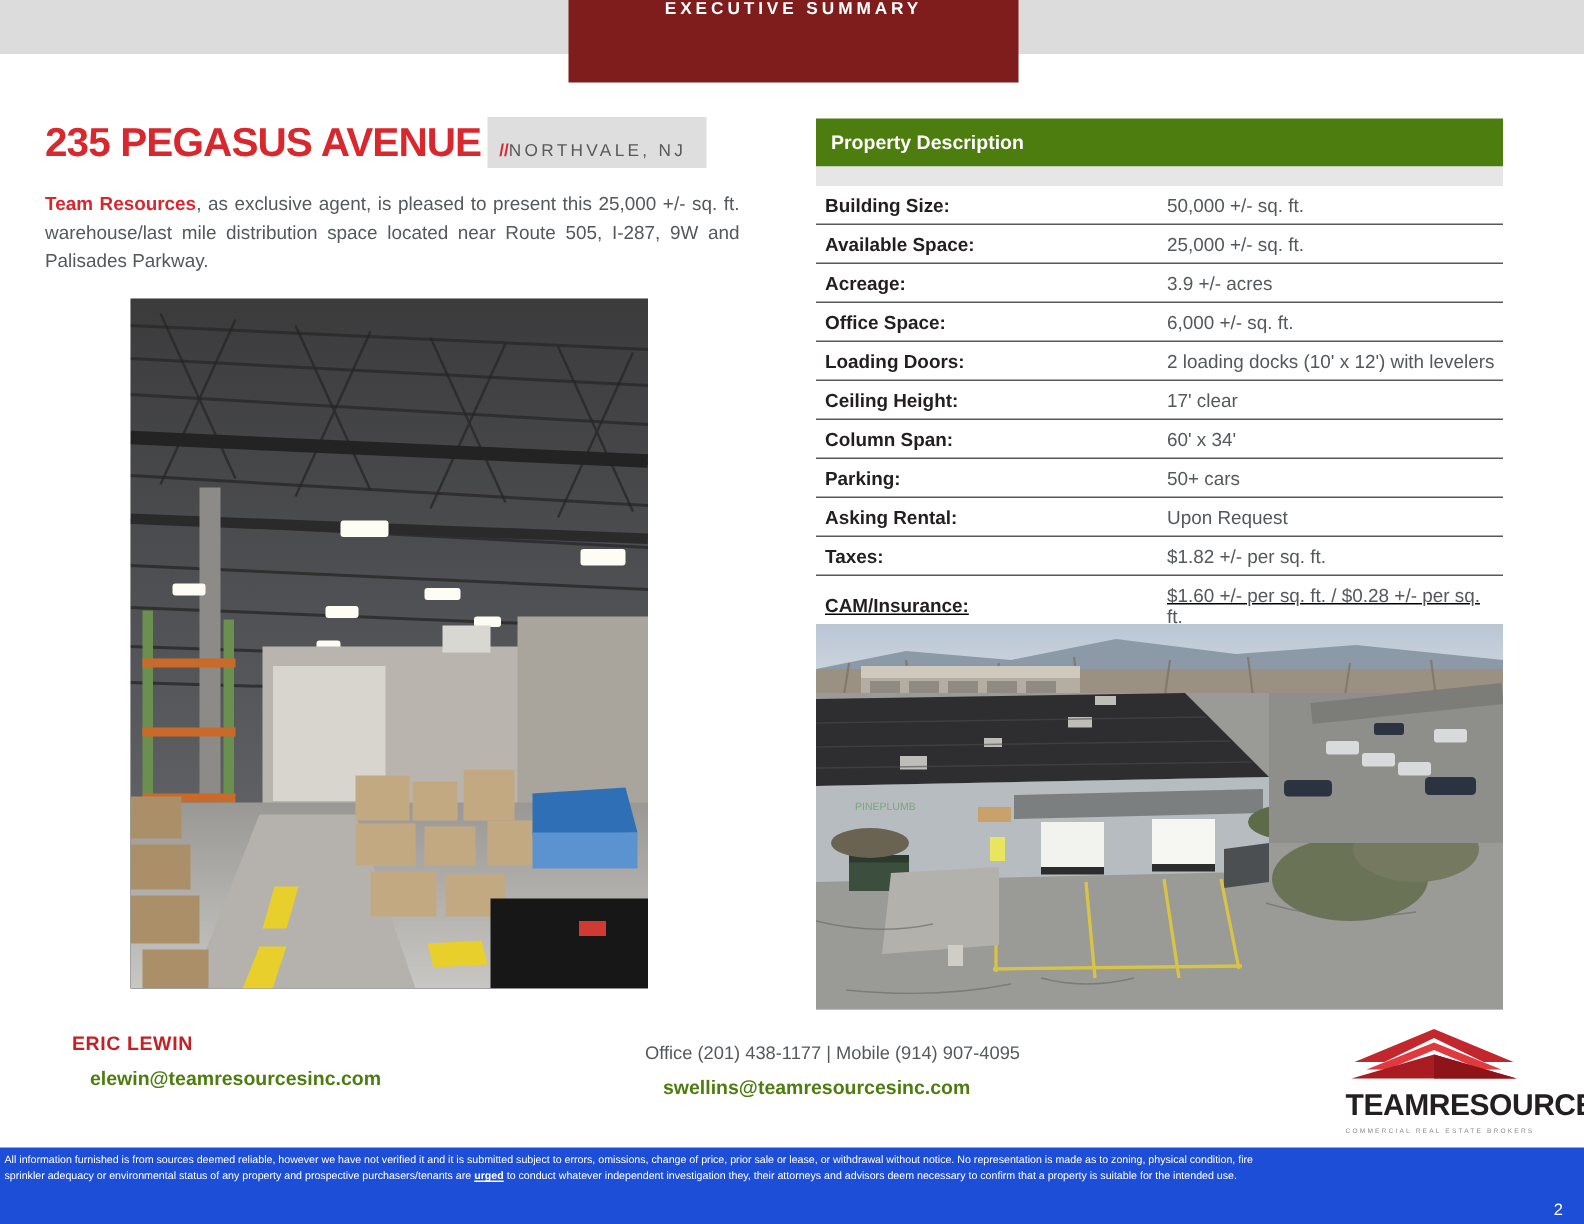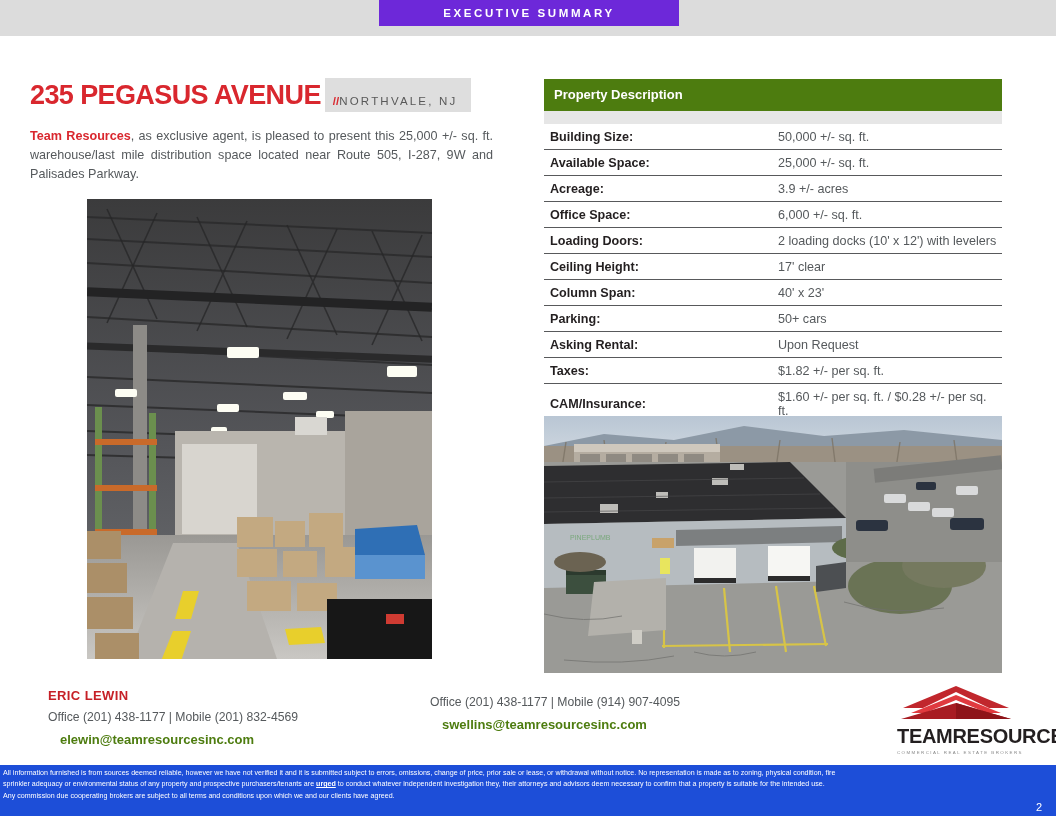--- a/index.html
+++ b/index.html
@@ -10,23 +10,23 @@
     overflow: hidden;
   }
   .page { position: relative; width: 1056px; height: 816px; background: #fff; }
 
   
   .top-band {
     position: absolute; left: 0; top: 0; width: 1056px; height: 36px;
     background: #dcdcdc;
   }
   .exec-tab {
-    position: absolute; left: 379px; top: 0; width: 300px; height: 26px;
-    background: #6d28d9; color: #fff;
-    display: flex; align-items: center; justify-content: center;
+    position: absolute; left: 379px; top: 0; width: 300px; height: 55px;
+    background: #7f1d1d; color: #fff;
+    display: flex; justify-content: center;
     font-size: 11.5px; font-weight: bold; letter-spacing: 2.6px;
   }
 
   
   .headline-row {
     position: absolute; left: 30px; top: 80px; width: 500px; height: 30px;
     display: flex; align-items: baseline;
   }
   .headline {
     font-size: 27px; font-weight: bold; color: #d9272e;
@@ -61,21 +61,21 @@
   
   .table-wrap { position: absolute; left: 544px; top: 79px; width: 458px; }
   .table-head {
     background: #4d7c0f; color: #fff;
     font-size: 13px; font-weight: bold;
     padding: 8px 10px 9px 10px;
   }
   .table-subbar { height: 13px; background: #e6e6e6; }
   .prop-table { width: 100%; border-collapse: collapse; }
   .prop-table tr { border-bottom: 1.6px solid #58595b; }
-  .prop-table tr:last-child { border-bottom: none; }
+  .prop-table tr:last-child { border-bottom: none; text-decoration: underline; }
   .prop-table td { padding: 5.5px 4px 5.5px 6px; vertical-align: middle; }
   .prop-label { width: 228px; font-size: 12.6px; font-weight: bold; color: #231f20; }
   .prop-value { font-size: 12.6px; color: #55595c; }
 
   
   .contact { position: absolute; font-size: 12px; }
   .contact-1 { left: 48px; top: 688px; }
   .contact-2 { left: 430px; top: 688px; }
   .contact-name {
     color: #c62027; font-weight: bold; font-size: 13px; letter-spacing: 0.4px;
@@ -261,21 +261,21 @@
         <tr>
           <td class="prop-label">Loading Doors:</td>
           <td class="prop-value">2 loading docks (10' x 12') with levelers</td>
         </tr>
         <tr>
           <td class="prop-label">Ceiling Height:</td>
           <td class="prop-value">17' clear</td>
         </tr>
         <tr>
           <td class="prop-label">Column Span:</td>
-          <td class="prop-value">40' x 23'</td>
+          <td class="prop-value">60' x 34'</td>
         </tr>
         <tr>
           <td class="prop-label">Parking:</td>
           <td class="prop-value">50+ cars</td>
         </tr>
         <tr>
           <td class="prop-label">Asking Rental:</td>
           <td class="prop-value">Upon Request</td>
         </tr>
         <tr>
@@ -393,21 +393,20 @@
         <path d="M0 198 q40 10 78 2"></path>
           <path d="M150 236 q30 8 62 0"></path>
         <path d="M300 186 q44 14 100 6"></path>
           <path d="M20 244 q60 6 110 -4"></path>
       </g>
     </svg>
   </div>
 
   <div class="contact contact-1">
     <div class="contact-name">ERIC LEWIN</div>
-    <div class="contact-phone">Office (201) 438-1177 | Mobile (201) 832-4569</div>
     <div class="contact-email">elewin@teamresourcesinc.com</div>
   </div>
 
   <div class="contact contact-2">
     <div class="contact-phone">Office (201) 438-1177 | Mobile (914) 907-4095</div>
     <div class="contact-email">swellins@teamresourcesinc.com</div>
   </div>
 
   <div class="logo">
     <svg width="118" height="34" viewBox="0 0 118 34">
@@ -418,17 +417,16 @@
     </svg>
     <div class="logo-text">
       <span>TEAM</span><span class="res">RESOURCES</span>
     </div>
     <div class="logo-tag">COMMERCIAL   REAL  ESTATE   BROKERS</div>
   </div>
 
   <div class="disclaimer">
     <div>All information furnished is from sources deemed reliable, however we have not verified it and it is submitted subject to errors, omissions, change of price, prior sale or lease, or withdrawal without notice.  No representation is made as to zoning, physical condition, fire</div>
     <div><span>sprinkler adequacy or environmental status of any property and prospective purchasers/tenants are </span><u>urged</u><span> to conduct whatever independent investigation they, their attorneys and advisors deem necessary to confirm that a property is suitable for the intended use.</span></div>
-    <div>Any commission due cooperating brokers are subject to all terms and conditions  upon which we and our clients have agreed.</div>
     <div class="page-num">2</div>
   </div>
 
 </div>
 
 </body></html>

